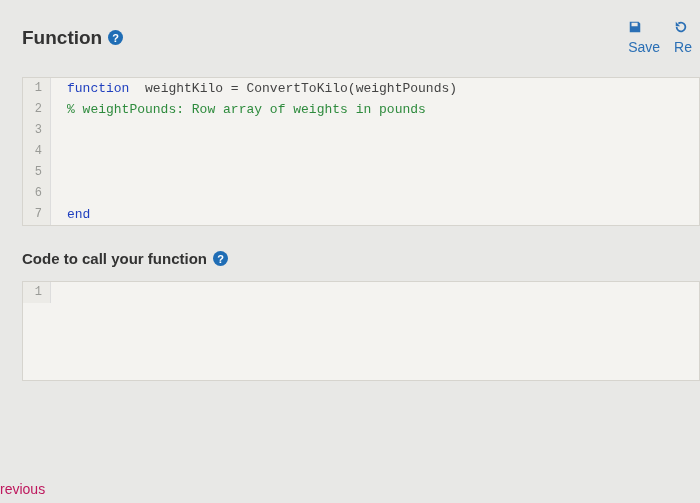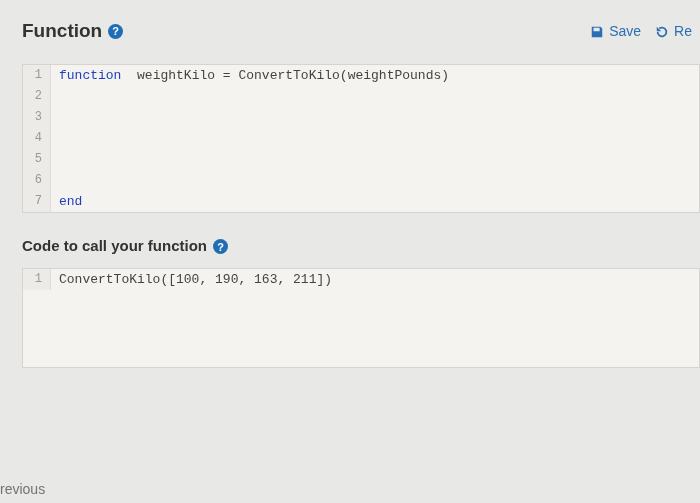--- a/index.html
+++ b/index.html
@@ -42,28 +42,29 @@
       font-weight: 700;
     }
     .toolbar {
       display: flex;
       gap: 14px;
       align-items: center;
       padding-right: 8px;
     }
     .toolbar-btn {
       display: flex;
-      align-items: flex-end;
+      align-items: flex-start;
       gap: 5px;
       color: #2a6fb5;
       font-size: 14px;
       cursor: pointer;
       background: none;
       border: none;
       font-family: inherit;
+      flex-direction: column;
     }
     .save-icon svg, .reset-icon svg {
       display: block;
     }
     .code-panel {
       background: #f4f3f0;
       border: 1px solid #d6d4ce;
       border-top: 1px solid #d6d4ce;
       margin-right: 0;
       margin-bottom: 24px;
@@ -81,43 +82,44 @@
       padding-right: 8px;
       color: #999a96;
       background: #ecebe7;
       border-right: 1px solid #ddd;
       user-select: none;
       font-size: 12px;
     }
     .code-text {
       padding-left: 8px;
       white-space: pre;
+      margin-left: 8px;
     }
     .kw { color: #1f3fbf; }
     .comment { color: #2e8b3d; }
     .subtitle {
       font-size: 15px;
       font-weight: 700;
       color: #333;
       display: flex;
-      align-items: flex-end;
+      align-items: center;
       gap: 6px;
       margin-bottom: 14px;
     }
     .call-panel {
       background: #f4f3f0;
       border: 1px solid #d6d4ce;
       min-height: 100px;
       margin-bottom: 0;
     }
     .previous-link {
       position: absolute;
       left: 0;
       bottom: 6px;
-      color: #737373;
+      color: #be185d;
       font-size: 14px;
       margin-top: 14px;
     }
   </style>
 </head>
 <body>
 
 <div class="container">
   <div class="header-row">
     <div class="section-title">
@@ -145,20 +147,21 @@
     </div>
   </div>
 
   <div class="code-panel">
     <div class="code-line">
         <div class="gutter">1</div>
         <div class="code-text"><span class="kw">function</span><span>  weightKilo = ConvertToKilo(weightPounds)</span></div>
       </div>
     <div class="code-line">
         <div class="gutter">2</div>
+        <div class="code-text"><span class="comment">% weightPounds: Row array of weights in pounds</span></div>
       </div>
     <div class="code-line">
         <div class="gutter">3</div>
         <div class="code-text"><span></span></div>
       </div>
     <div class="code-line">
         <div class="gutter">4</div>
       </div>
     <div class="code-line">
         <div class="gutter">5</div>
@@ -174,18 +177,17 @@
   </div>
 
   <div class="subtitle">
     <span>Code to call your function</span>
     <span class="help-icon">?</span>
   </div>
 
   <div class="call-panel">
     <div class="code-line">
         <div class="gutter">1</div>
-        <div class="code-text">ConvertToKilo([100, 190, 163, 211])</div>
       </div>
   </div>
 </div>
 
 <div class="previous-link">revious</div>
 
 </body></html>

